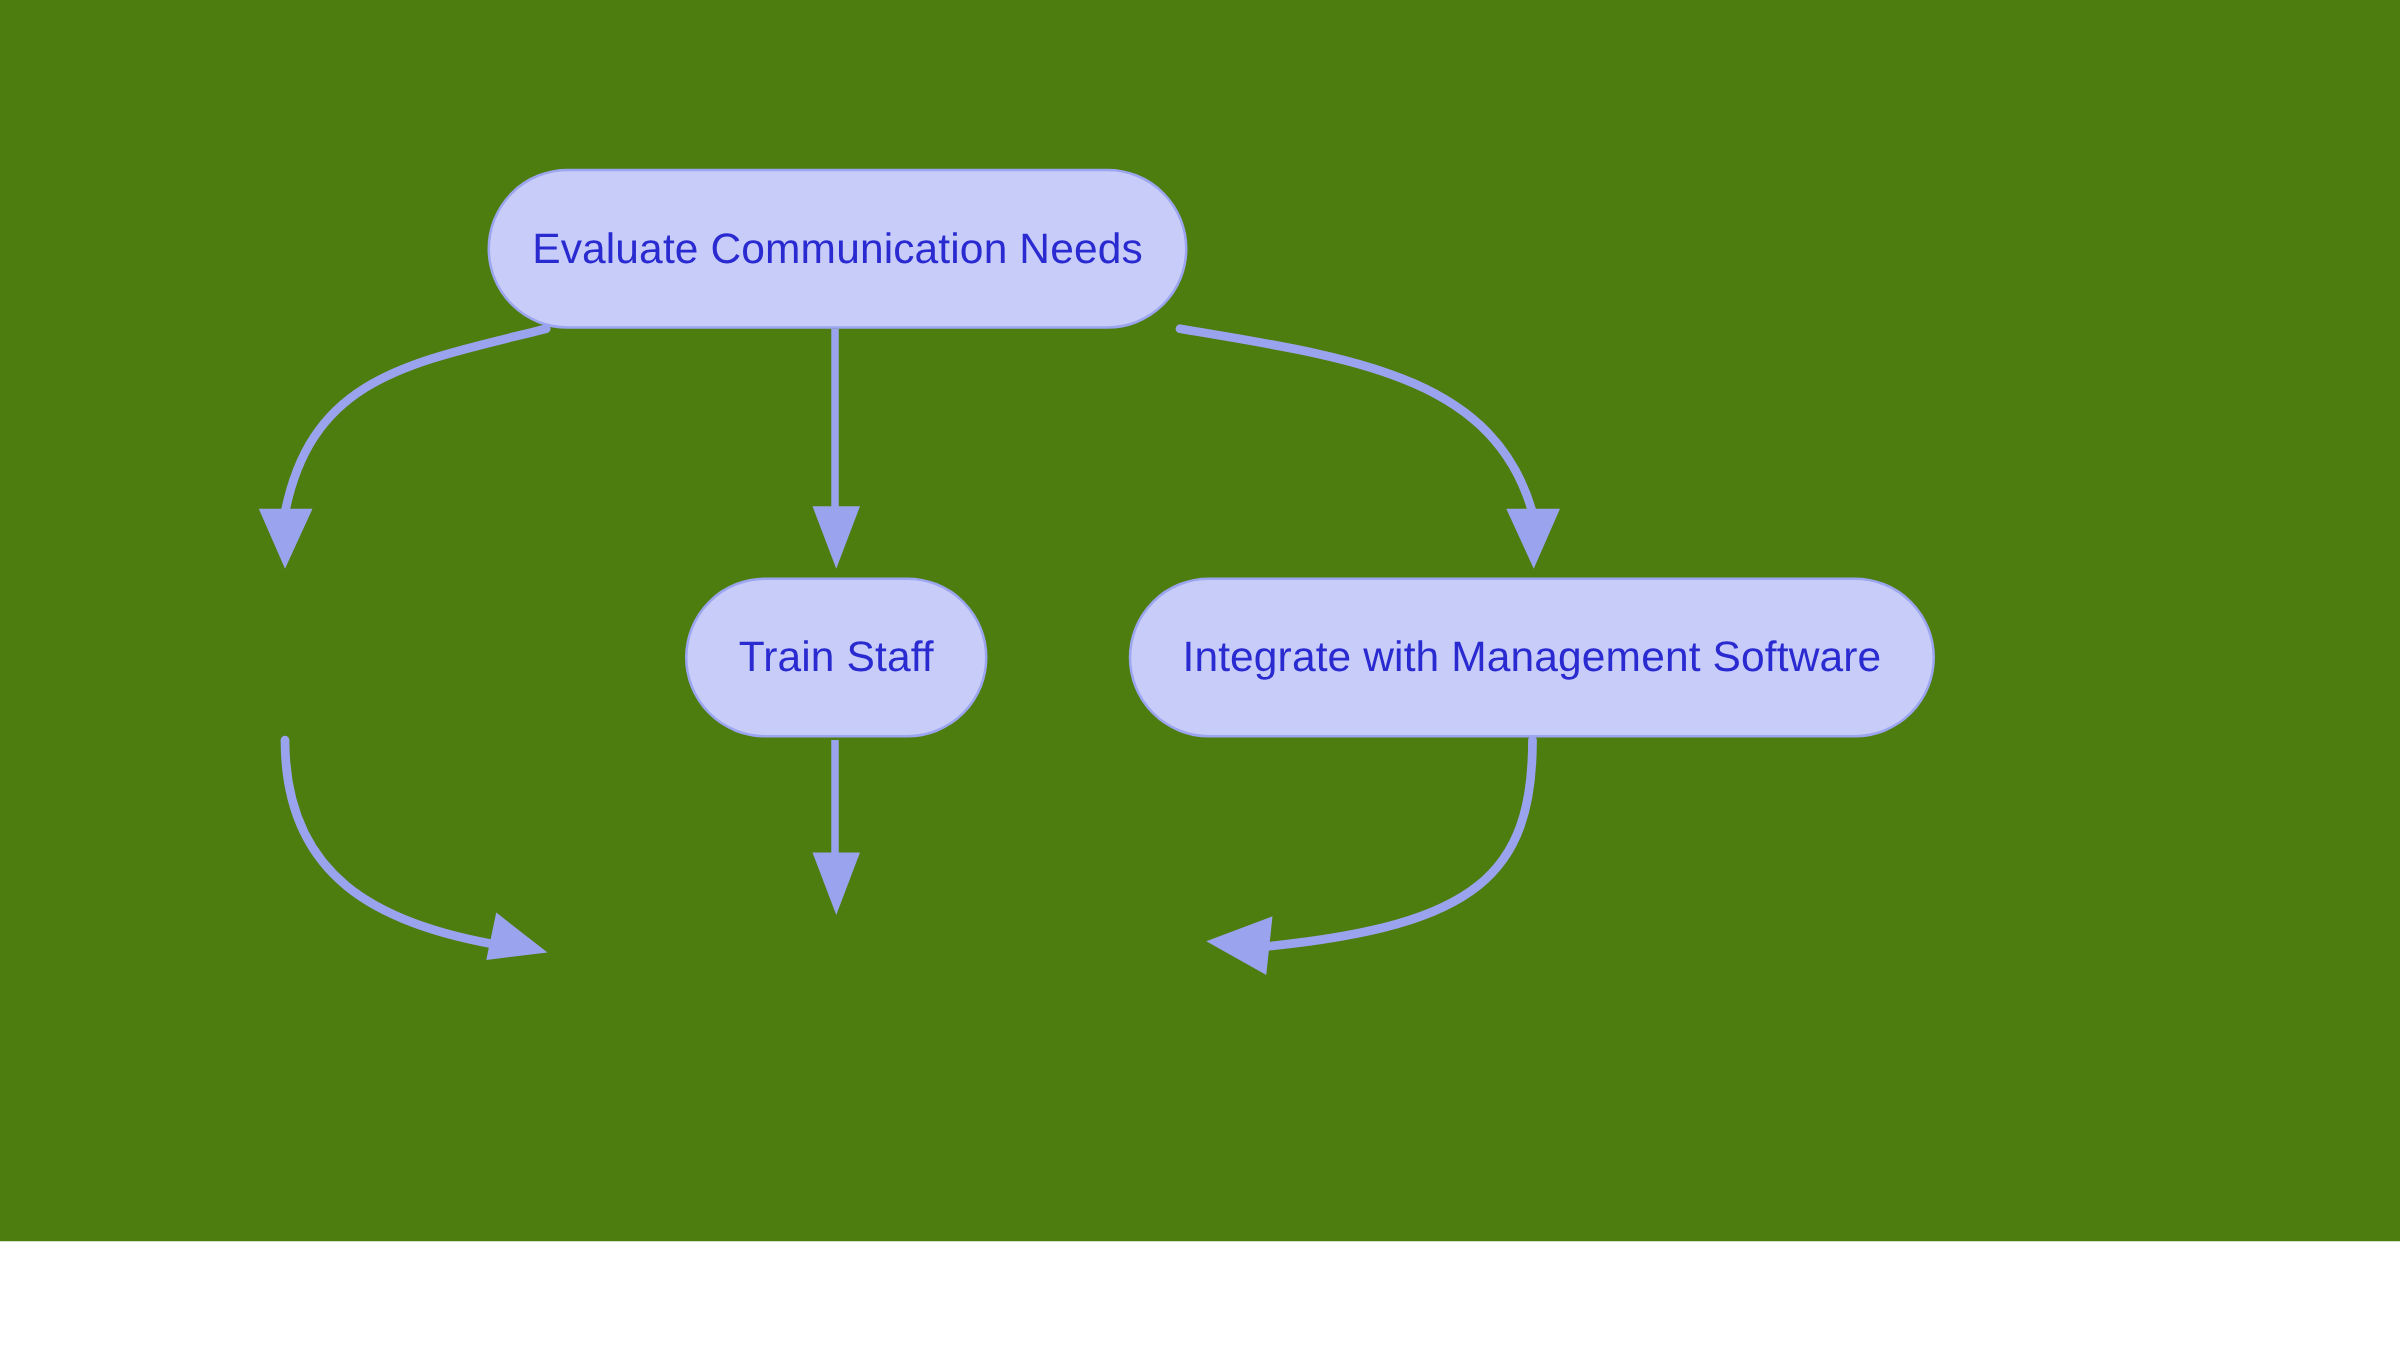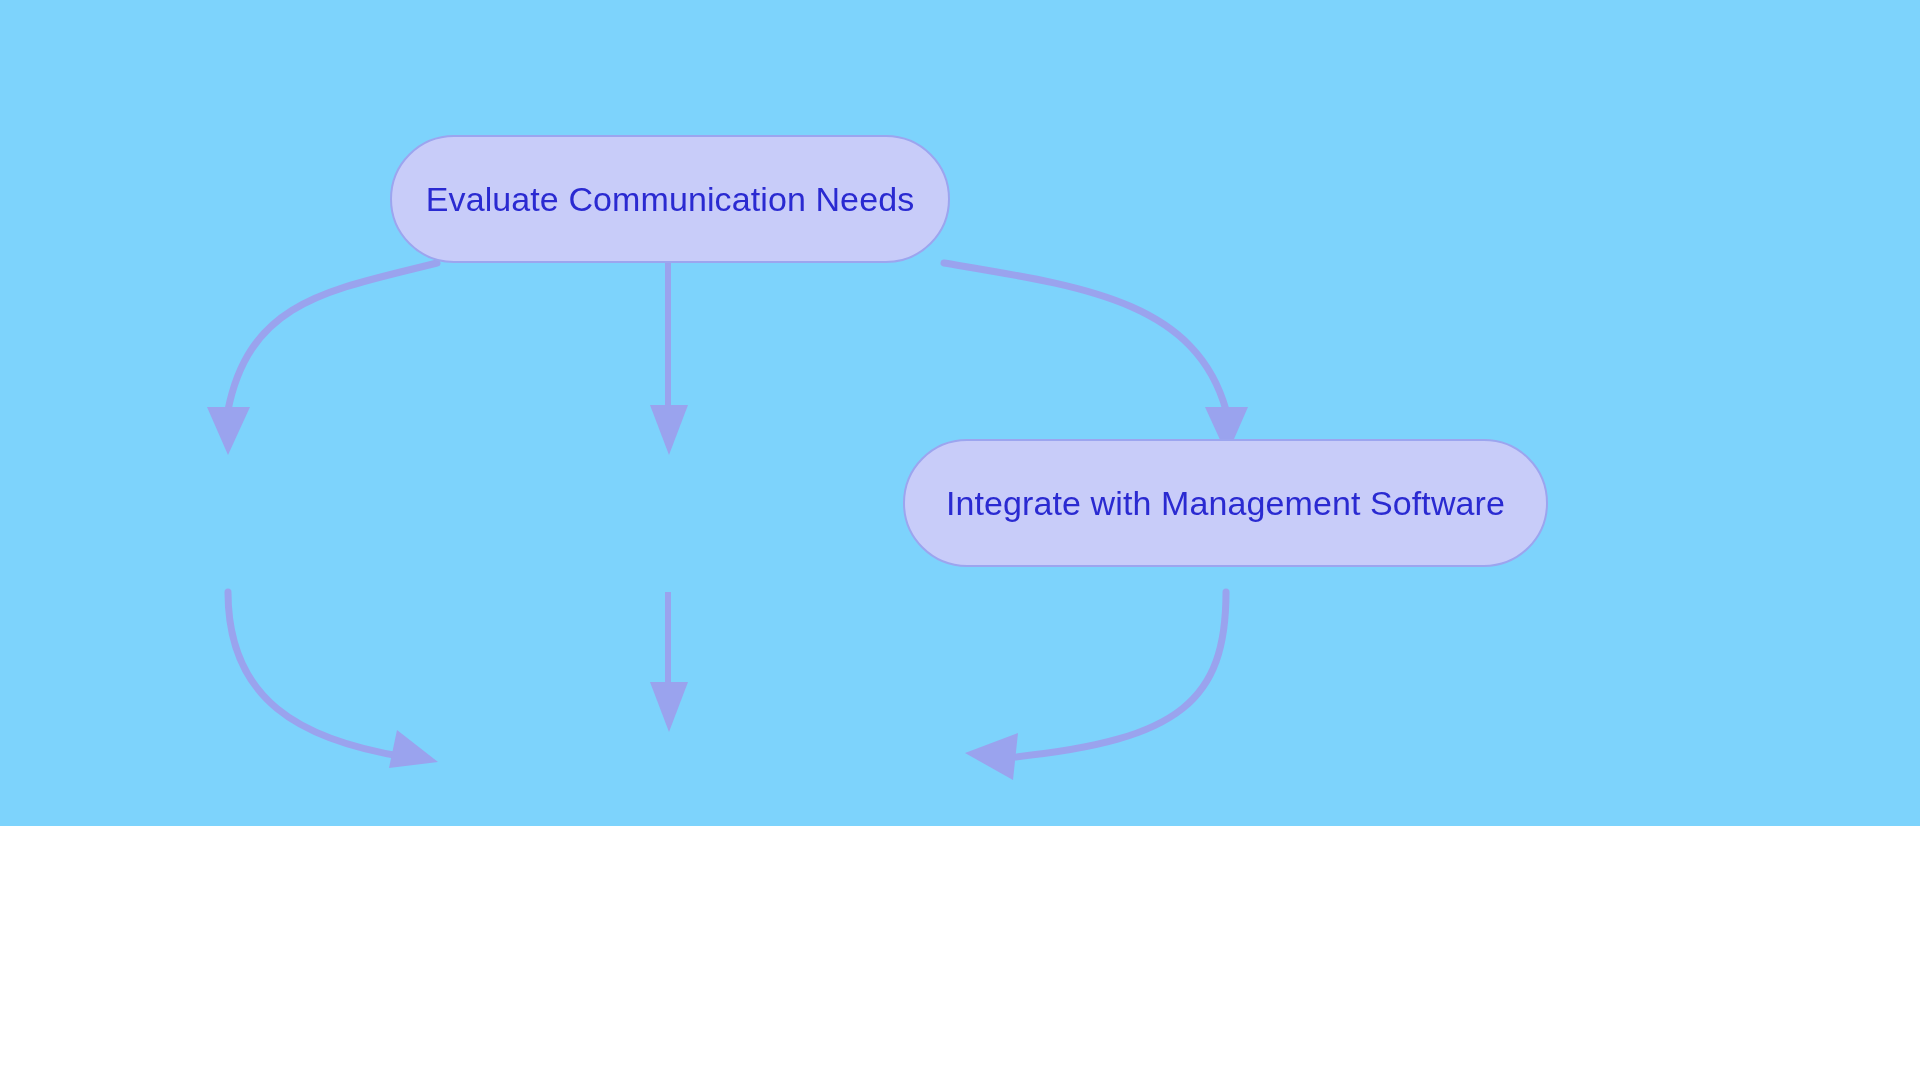--- a/index.html
+++ b/index.html
@@ -10,22 +10,22 @@
   }
   body {
     font-family: "Liberation Sans", sans-serif;
     width: 1920px;
     height: 1083px;
     overflow: hidden;
   }
   #stage {
     position: relative;
     width: 1920px;
-    height: 826px;
-    background: #7dd3fc;
+    height: 993px;
+    background: #4d7c0f;
   }
   #edge-layer {
     position: absolute;
     left: 0;
     top: 0;
     width: 1920px;
     height: 1083px;
     pointer-events: none;
   }
   .node {
@@ -84,19 +84,22 @@
       <path d="M 1226,592 C 1226,700 1180,740 1015,757" fill="none" stroke="#9aa3ee" stroke-width="7" stroke-linecap="round"></path>
       <polygon points="965,753 1018,733 1013,780" fill="#9aa3ee"></polygon>
     </g>
   </svg>
 
   <div class="node" style="left:390px; top:135px; width:560px; height:128px; font-size:34px;">
     <span class="node-label">Evaluate Communication Needs</span>
   </div>
 
 
+  <div class="node" style="left:548px; top:462px; width:242px; height:128px; font-size:34px;">
+    <span class="node-label">Train Staff</span>
+  </div>
 
-  <div class="node" style="left:903px; top:439px; width:645px; height:128px; font-size:34px;">
+  <div class="node" style="left:903px; top:462px; width:645px; height:128px; font-size:34px;">
     <span class="node-label">Integrate with Management Software</span>
   </div>
 
 
 </div>
 
 </body></html>

